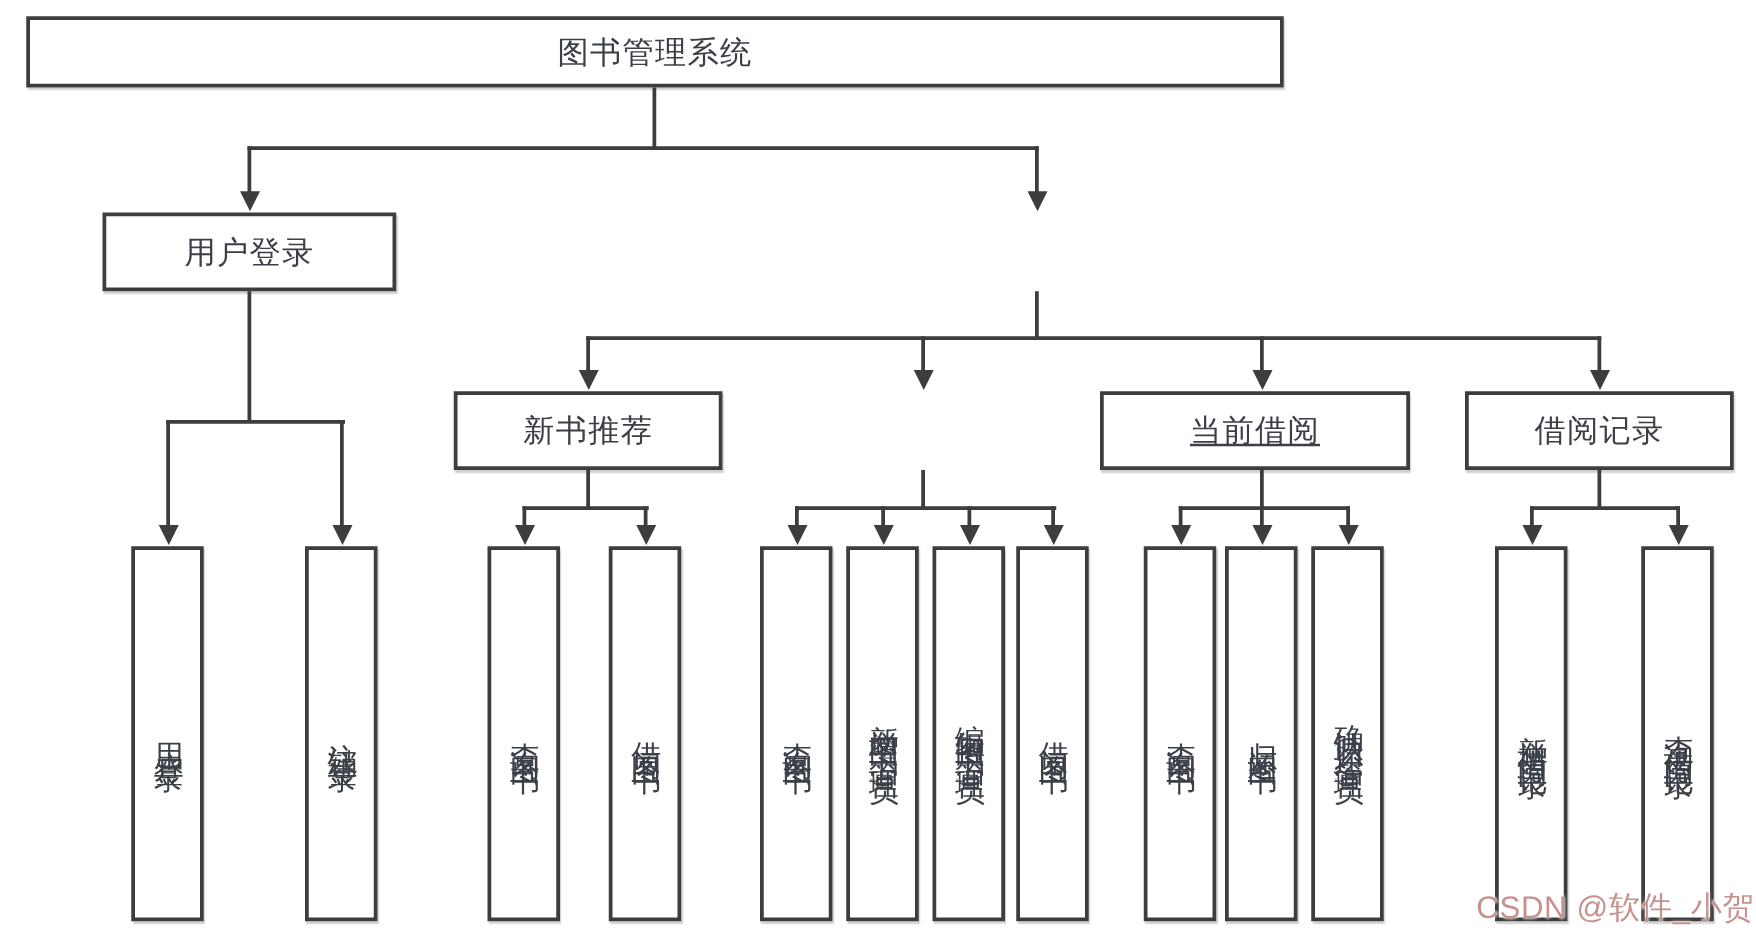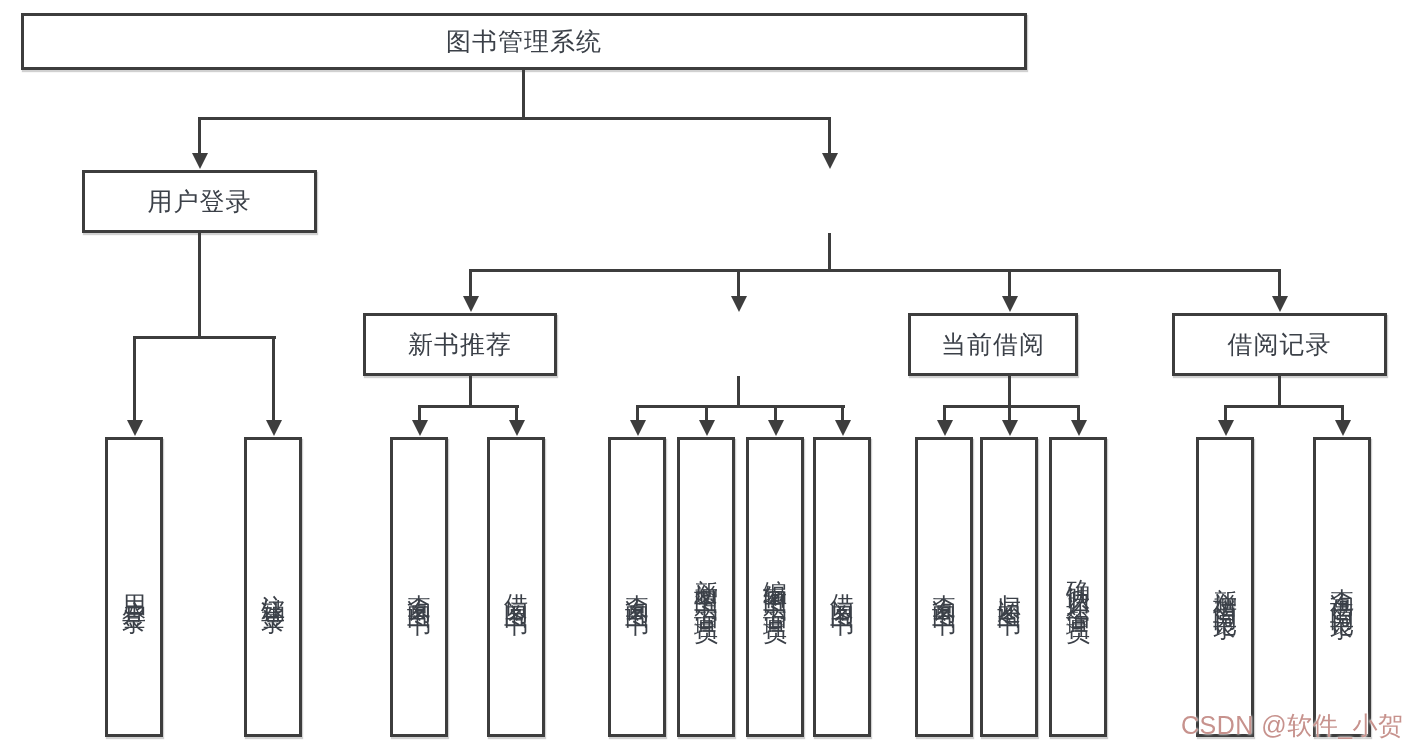--- a/index.html
+++ b/index.html
@@ -53,24 +53,24 @@
 <div class="stage">
 
   <div class="box" style="left:21px;top:13px;width:1006px;height:57px;">
     <span>图书管理系统</span>
   </div>
 
   <div class="box" style="left:82px;top:170px;width:235px;height:63px;">
     <span>用户登录</span>
   </div>
 
-  <div class="box" style="left:363px;top:313px;width:194px;height:63px;">
+  <div class="box" style="left:363px;top:313px;width:215px;height:63px;">
     <span>新书推荐</span>
   </div>
-  <div class="box" style="left:908px;top:313px;width:170px;height:63px;">
+  <div class="box" style="left:880px;top:313px;width:248px;height:63px;text-decoration:underline;">
     <span>当前借阅</span>
   </div>
   <div class="box" style="left:1172px;top:313px;width:215px;height:63px;">
     <span>借阅记录</span>
   </div>
 
   <div class="leaf" style="left:105px;">
     <span class="vtxt">用户登录</span>
   </div>
   <div class="leaf" style="left:244px;">

